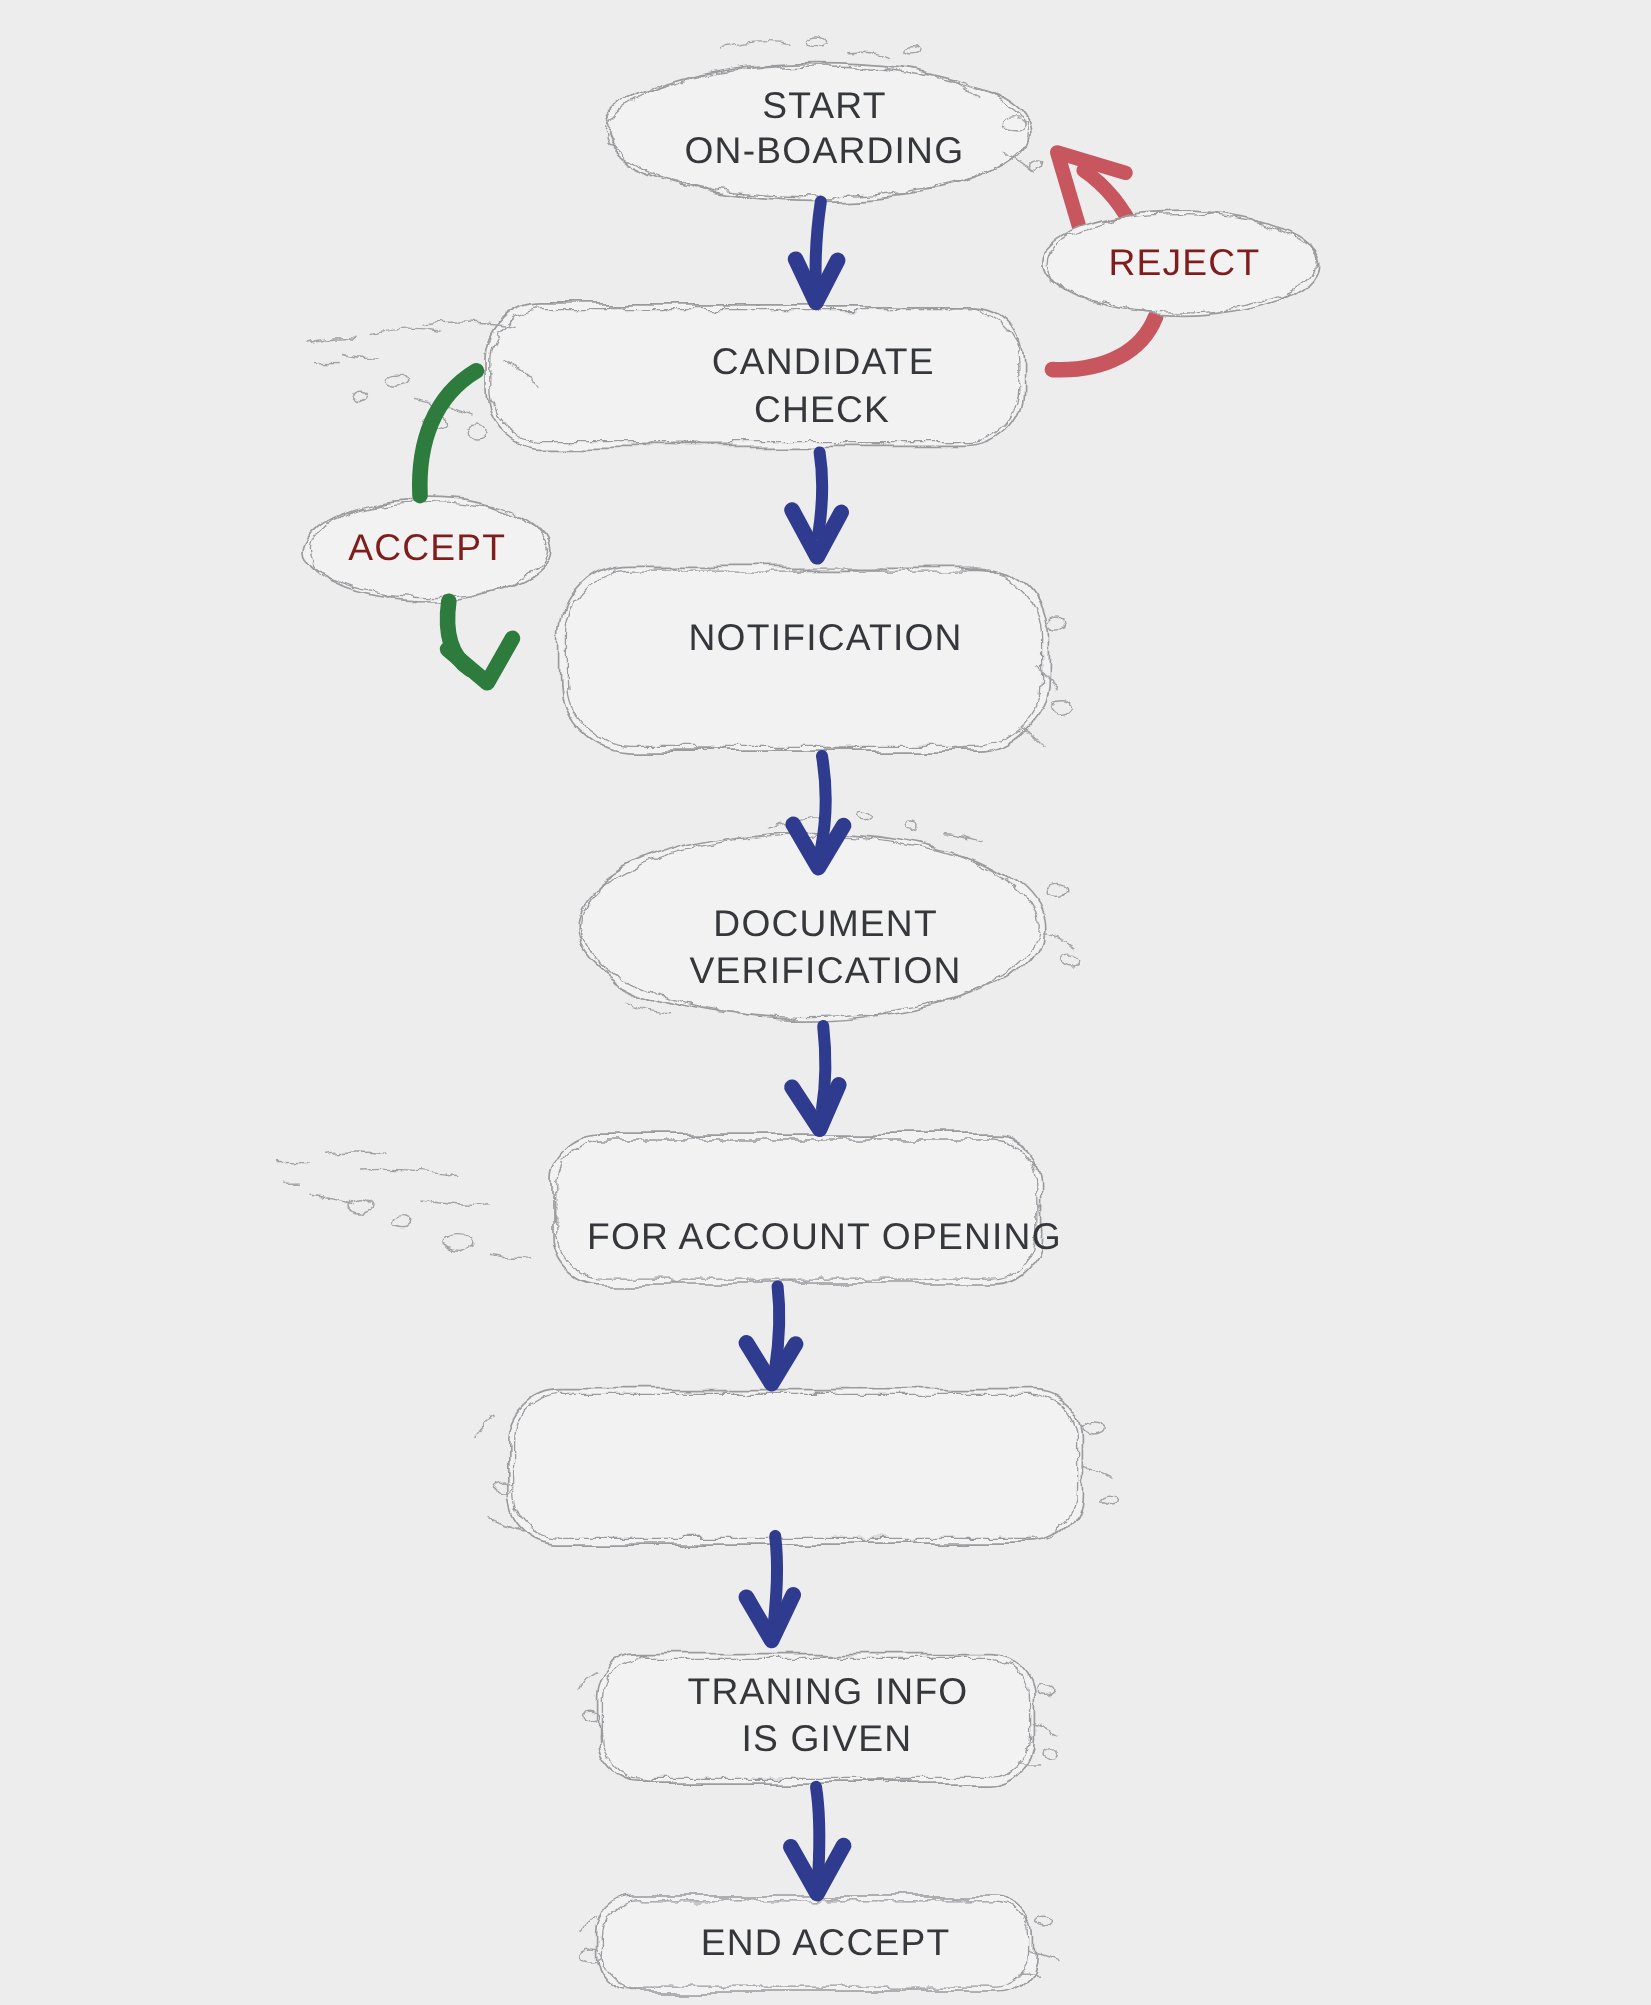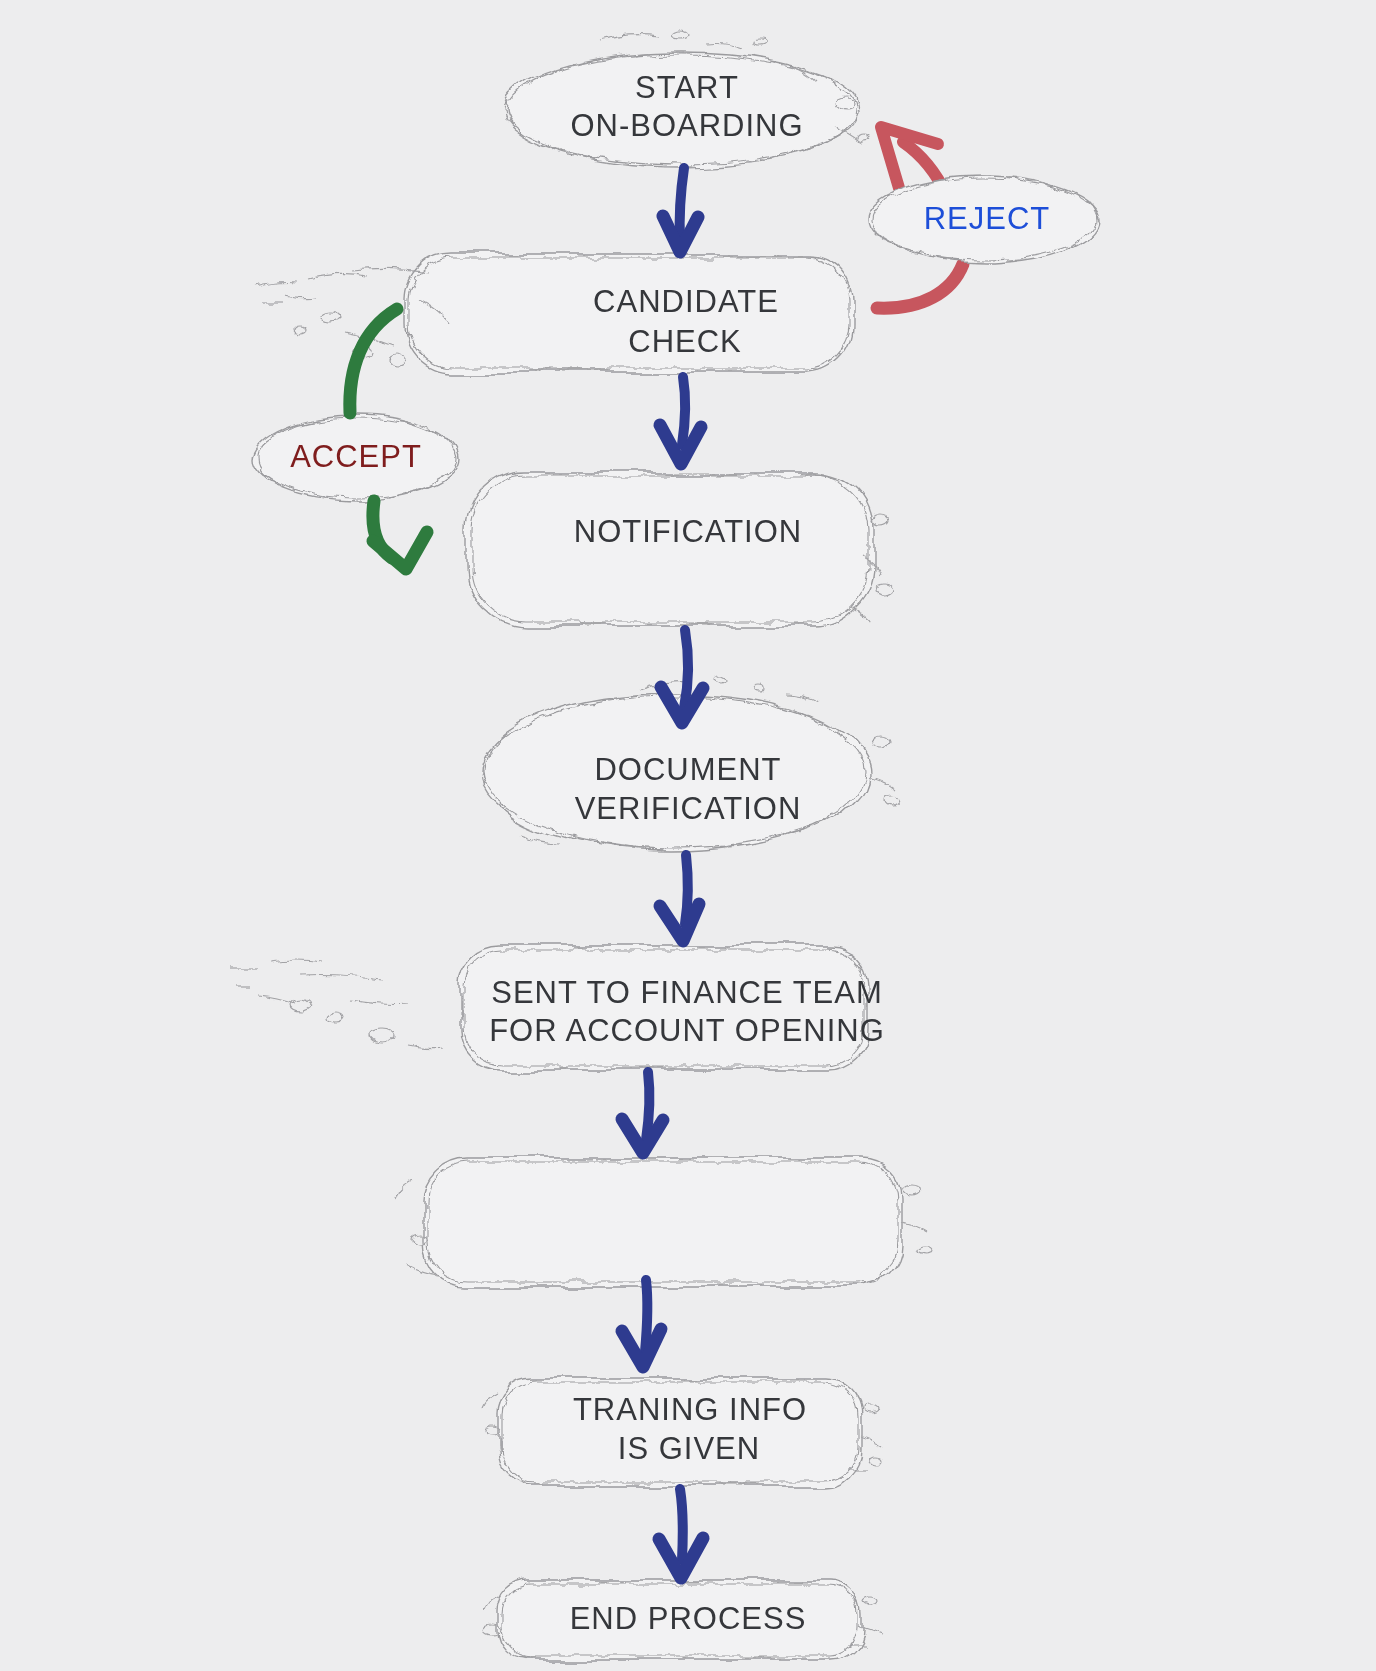--- a/index.html
+++ b/index.html
@@ -7,21 +7,21 @@
     position:relative;width:1228px;height:1671px;overflow:hidden;
     background:#ededee;
     font-family:"Liberation Sans", sans-serif;
   }
   .stage svg{position:absolute;left:0;top:0;width:1376px;height:1671px;}
   .lbl{
     position:absolute;transform:translate(-50%,-50%);
     font-size:31px;font-weight:500;letter-spacing:1px;
     color:#35373b;white-space:nowrap;text-align:center;
   }
-  .lbl.red{color:#1d4ed8;}
+  .lbl.red{color:#7f1d1d;}
   .lbl.green{color:#7f1d1d;}
 </style>
 </head>
 <body>
 
 <div class="stage">
 
 <svg viewBox="0 0 1376 1671">
   <defs>
     <filter id="blob1" x="-25%" y="-25%" width="150%" height="150%">
@@ -198,22 +198,21 @@
 <div class="lbl" style="left:686px;top:302px">CANDIDATE</div>
 <div class="lbl" style="left:685px;top:342px">CHECK</div>
 
 <div class="lbl green" style="left:356px;top:457px">ACCEPT</div>
 
 <div class="lbl" style="left:688px;top:532px">NOTIFICATION</div>
 
 <div class="lbl" style="left:688px;top:770px">DOCUMENT</div>
 <div class="lbl" style="left:688px;top:809px">VERIFICATION</div>
 
-<div class="lbl" style="left:687px;top:993px">SENT TO FINANCE TEAM</div>
 <div class="lbl" style="left:687px;top:1031px">FOR ACCOUNT OPENING</div>
 
 
 <div class="lbl" style="left:690px;top:1410px">TRANING INFO</div>
 <div class="lbl" style="left:689px;top:1449px">IS GIVEN</div>
 
-<div class="lbl" style="left:688px;top:1619px">END PROCESS</div>
+<div class="lbl" style="left:688px;top:1619px">END ACCEPT</div>
 
 </div>
 
 </body></html>

